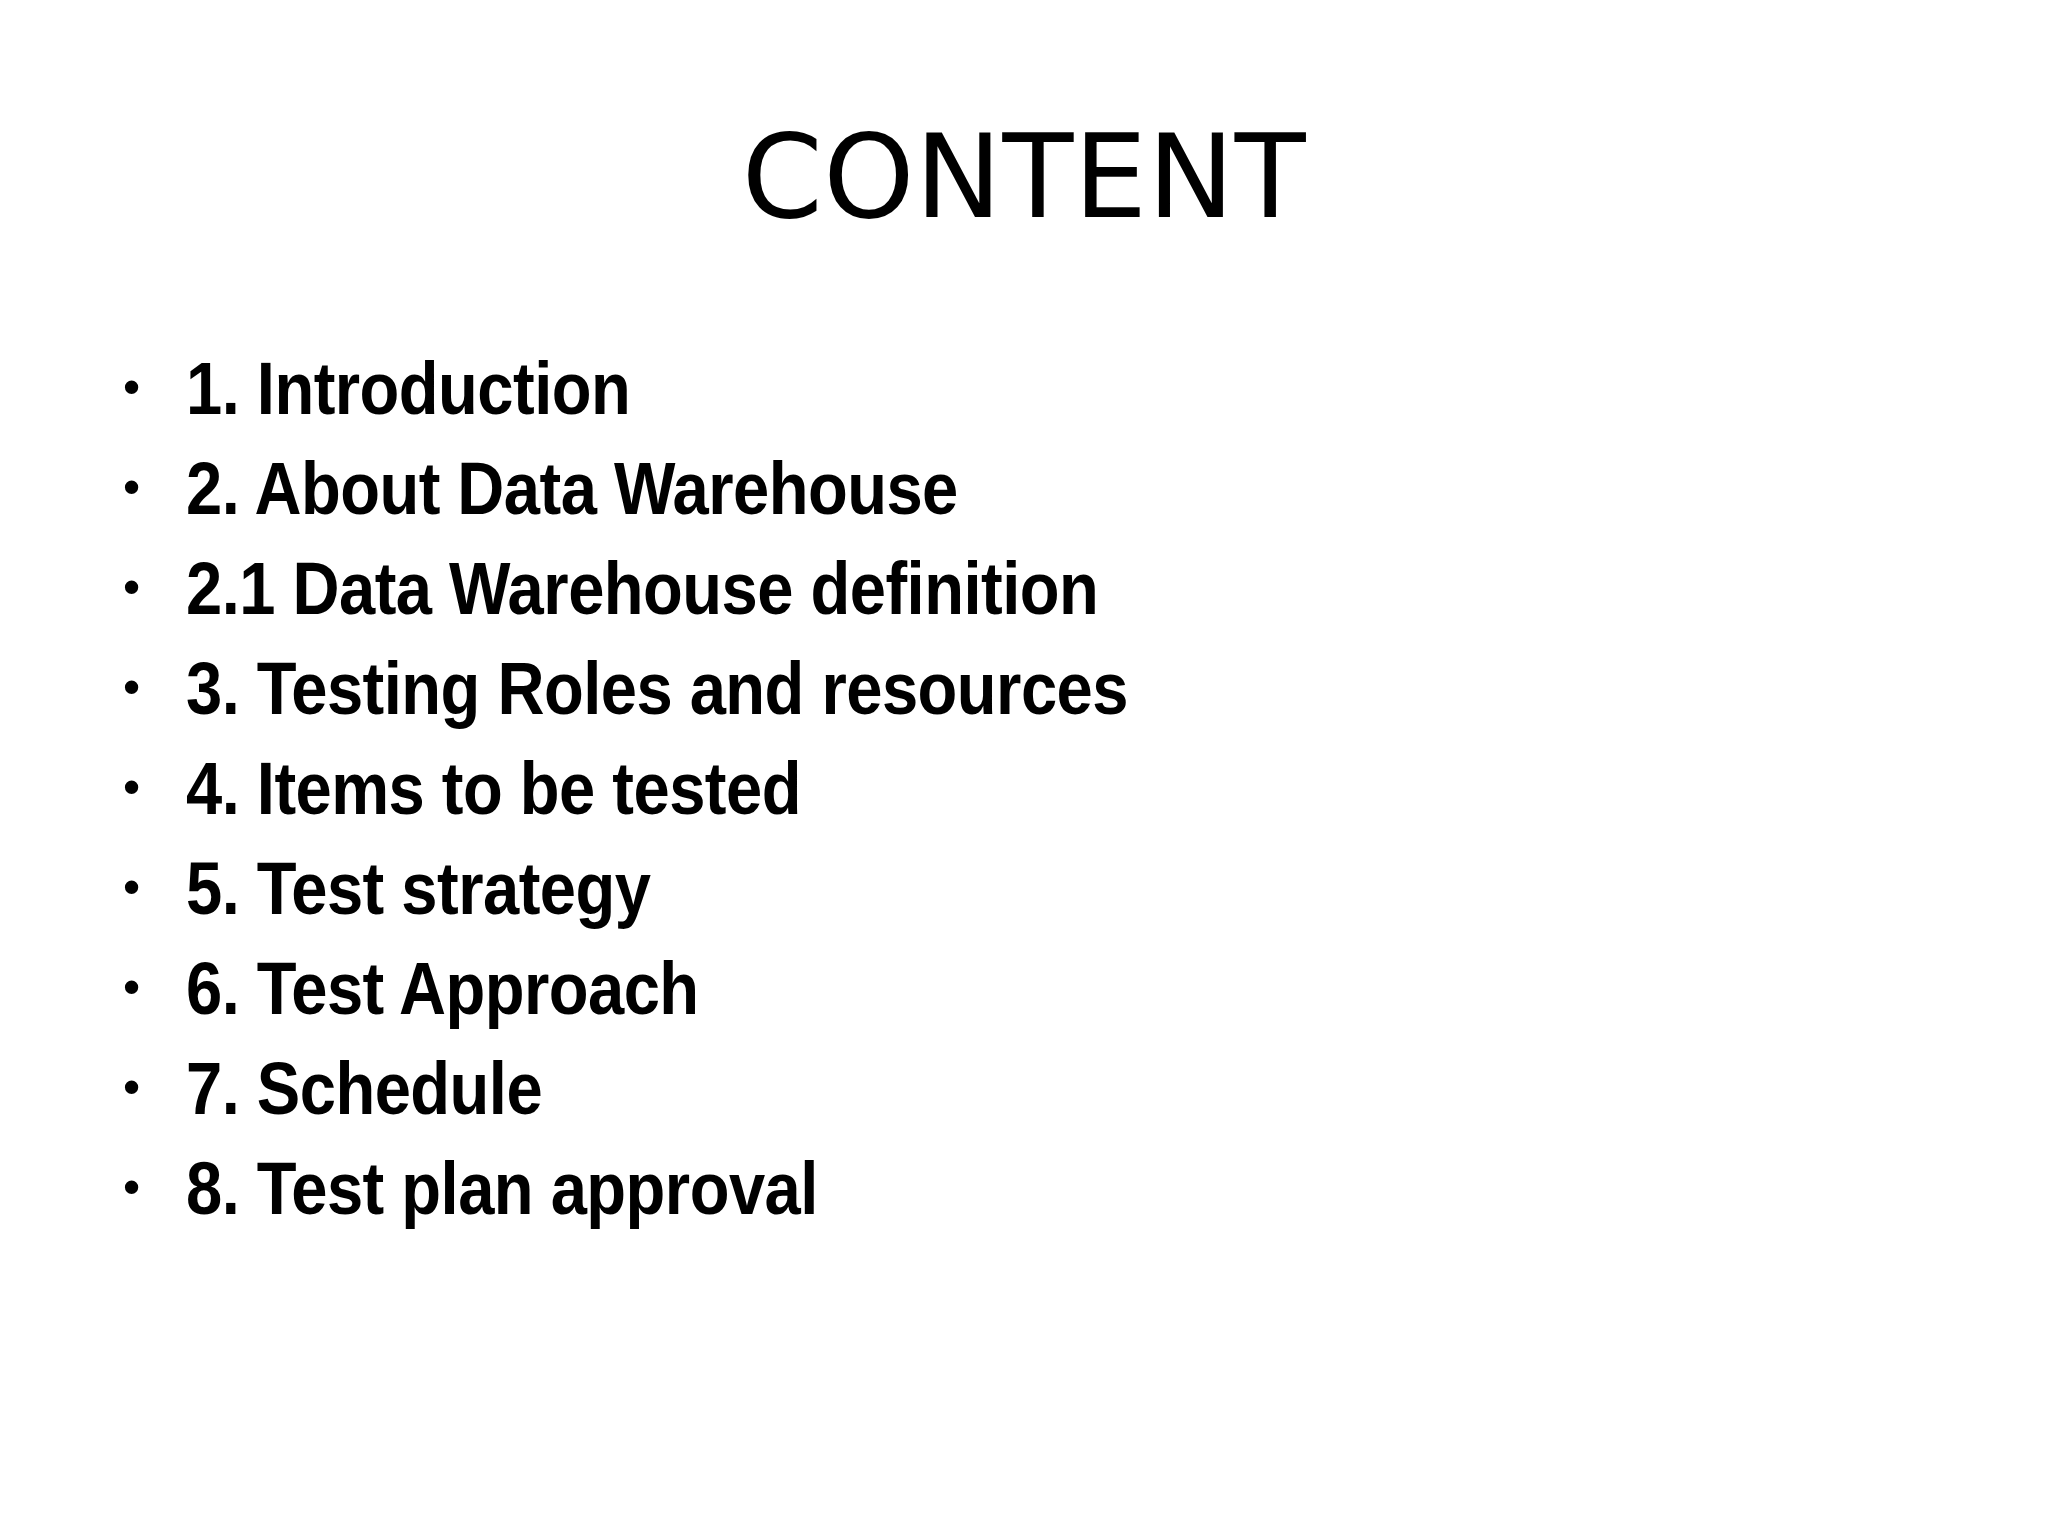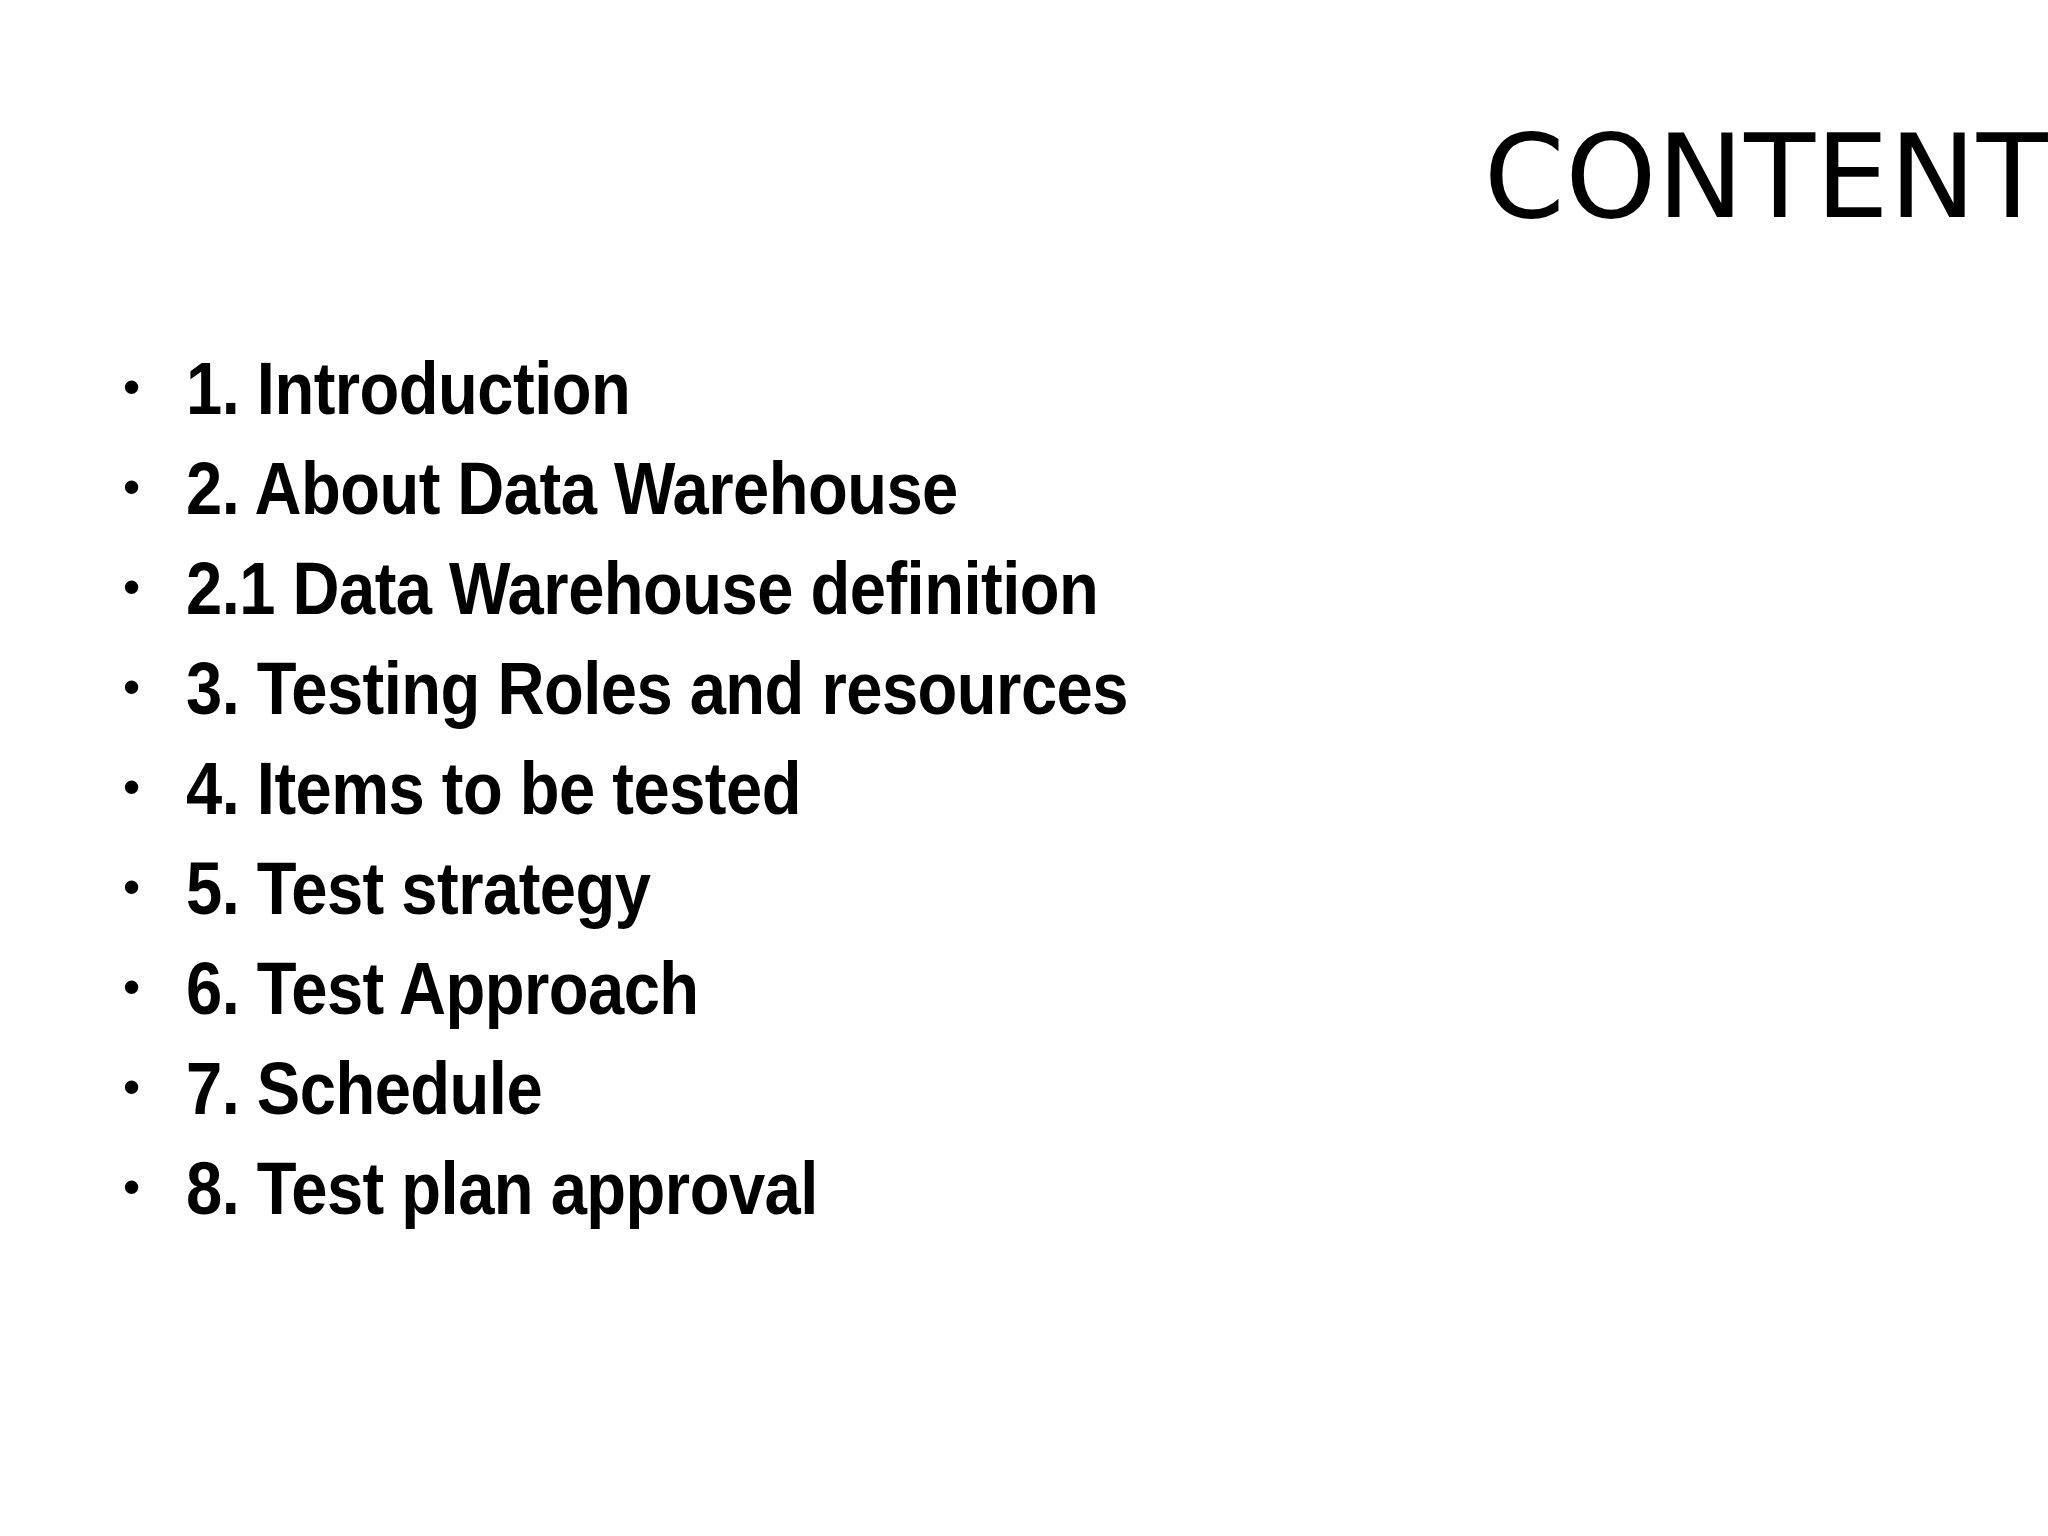--- a/index.html
+++ b/index.html
@@ -23,21 +23,21 @@
     background: #ffffff;
     box-sizing: border-box;
   }
 
   
   .slide-title {
     position: absolute;
     left: 0;
     top: 118px;
     width: 2048px;
-    text-align: right;
+    text-align: center;
     font-family: "DejaVu Sans", "Liberation Sans", sans-serif;
     font-weight: 400;
     font-size: 116px;
     line-height: 1.02;
     letter-spacing: 0.5px;
     color: #000000;
     white-space: nowrap;
   }
 
   

